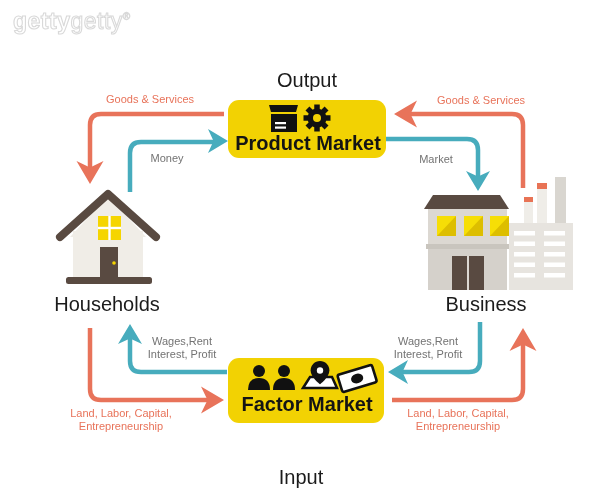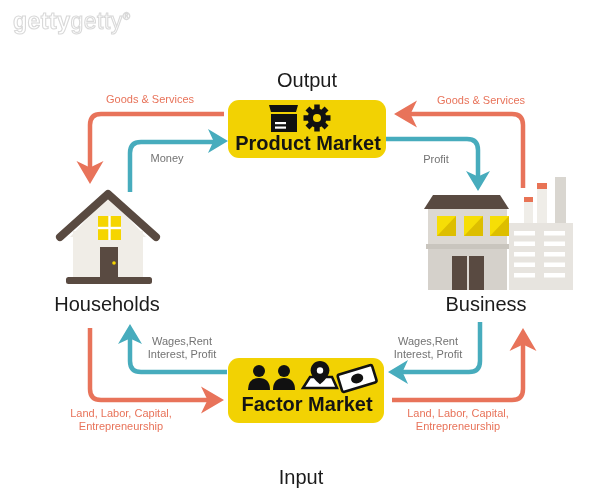--- a/index.html
+++ b/index.html
@@ -150,21 +150,21 @@
   <div class="lbl tag" style="left:307px; top:80px;">Output</div>
   <div class="lbl box-label" style="left:307px; top:404px;">Factor Market</div>
   <div class="lbl box-label" style="left:308px; top:143px;">Product Market</div>
   <div class="lbl tag" style="left:301px; top:437px;margin-top:40px;">Input</div>
   <div class="lbl node-label" style="left:107px; top:304px;">Households</div>
   <div class="lbl node-label" style="left:486px; top:304px;">Business</div>
 
   <div class="lbl flow coral" style="left:150px; top:99px;">Goods &amp; Services</div>
   <div class="lbl flow teal" style="left:167px; top:158px;">Money</div>
   <div class="lbl flow coral" style="left:481px; top:100px;">Goods &amp; Services</div>
-  <div class="lbl flow teal" style="left:436px; top:159px;">Profit</div>
+  <div class="lbl flow teal" style="left:436px; top:159px;">Market</div>
 
   <div class="lbl flow teal" style="left:182px; top:348px;">
     <span>Wages,Rent</span>
     <span>Interest, Profit</span>
   </div>
   <div class="lbl flow teal" style="left:428px; top:348px;">
     <span>Wages,Rent</span>
     <span>Interest, Profit</span>
   </div>
   <div class="lbl flow coral" style="left:121px; top:420px;">

